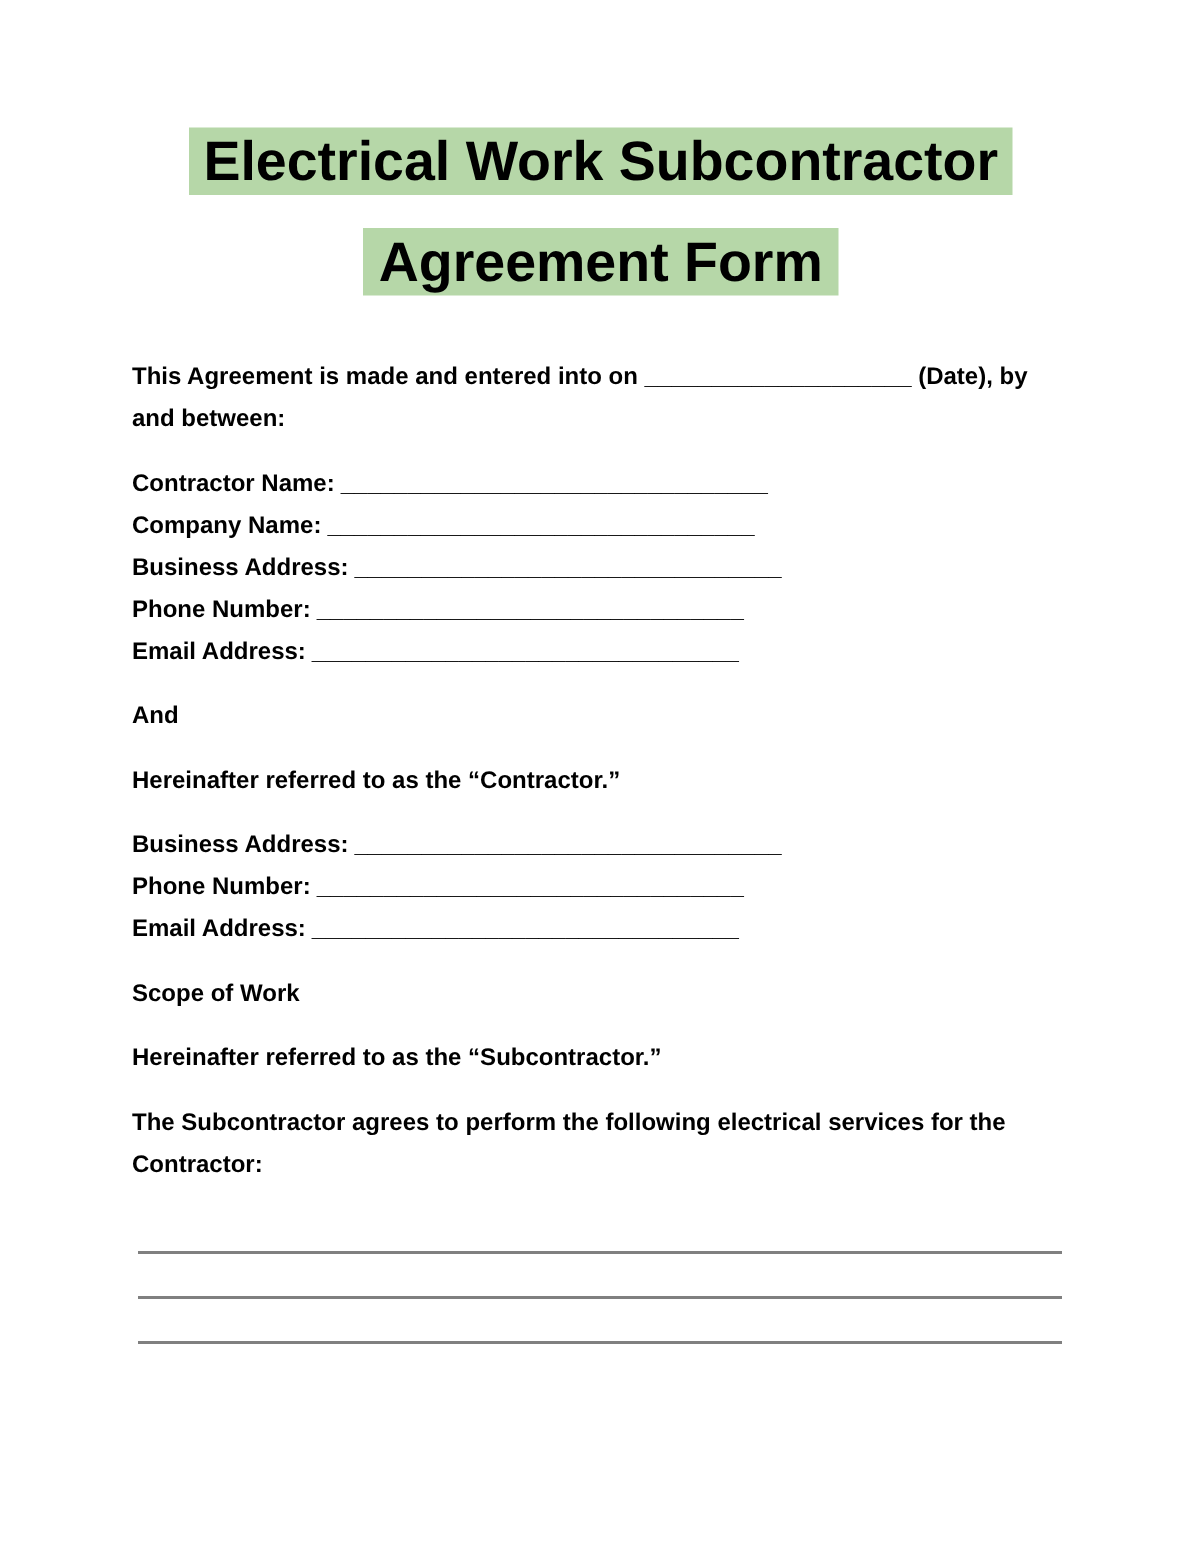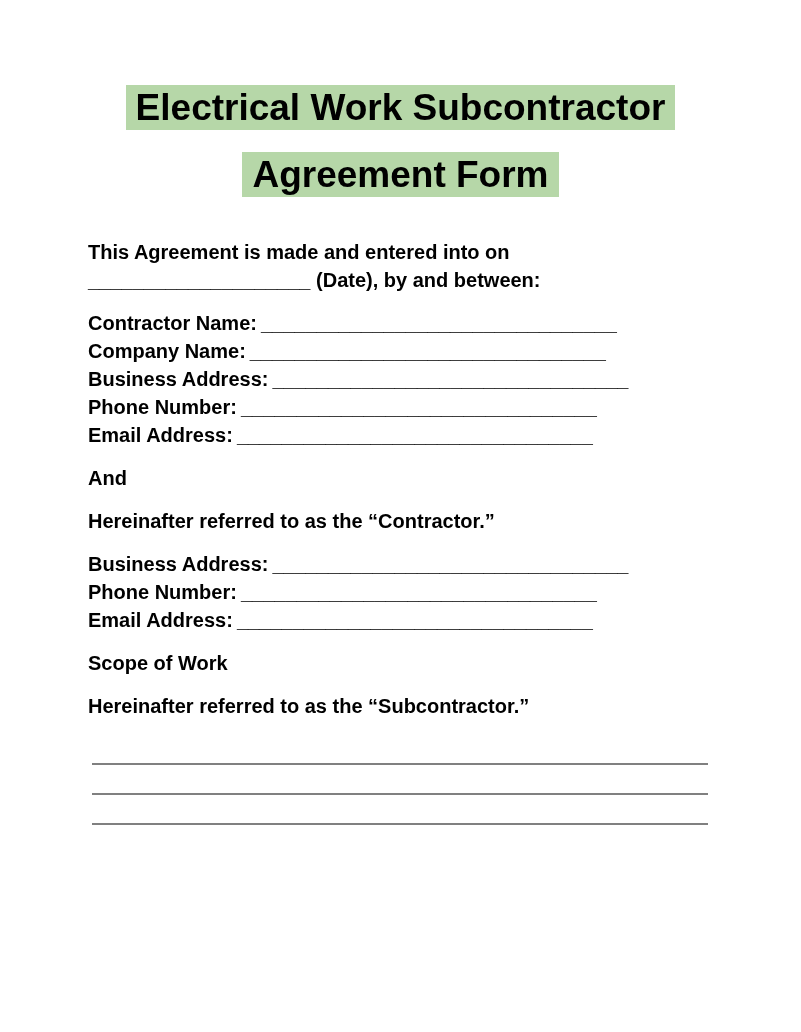--- a/index.html
+++ b/index.html
@@ -38,21 +38,21 @@
     padding: 0 10px;
     white-space: nowrap;
   }
 
   
   .body {
     position: absolute;
     top: 238px;
     left: 88px;
     width: 624px;
-    font-size: 20px;
+    font-size: 16px;
     font-weight: 700;
     line-height: 28px;
   }
   .para {
     margin: 0 0 15px 0;
   }
   .field-line .lbl {
     margin-right: 4px;
   }
   .blank {
@@ -116,20 +116,21 @@
     <div class="para">
       <div class="field-line"><span class="lbl">Business Address:</span><span class="blank">________________________________</span></div>
       <div class="field-line"><span class="lbl">Phone Number:</span><span class="blank">________________________________</span></div>
       <div class="field-line"><span class="lbl">Email Address:</span><span class="blank">________________________________</span></div>
     </div>
 
     <p class="para">Scope of Work</p>
 
     <p class="para">Hereinafter referred to as the “Subcontractor.”</p>
 
+    <p class="para">The Subcontractor agrees to perform the following electrical services for the Contractor:</p>
 
     <div class="answer-lines">
       <div class="answer-line"></div>
       <div class="answer-line"></div>
       <div class="answer-line"></div>
     </div>
 
   </main>
 
   <footer class="footer"><span>Copyright @ </span><a href="#">SampleForms.com</a></footer>

